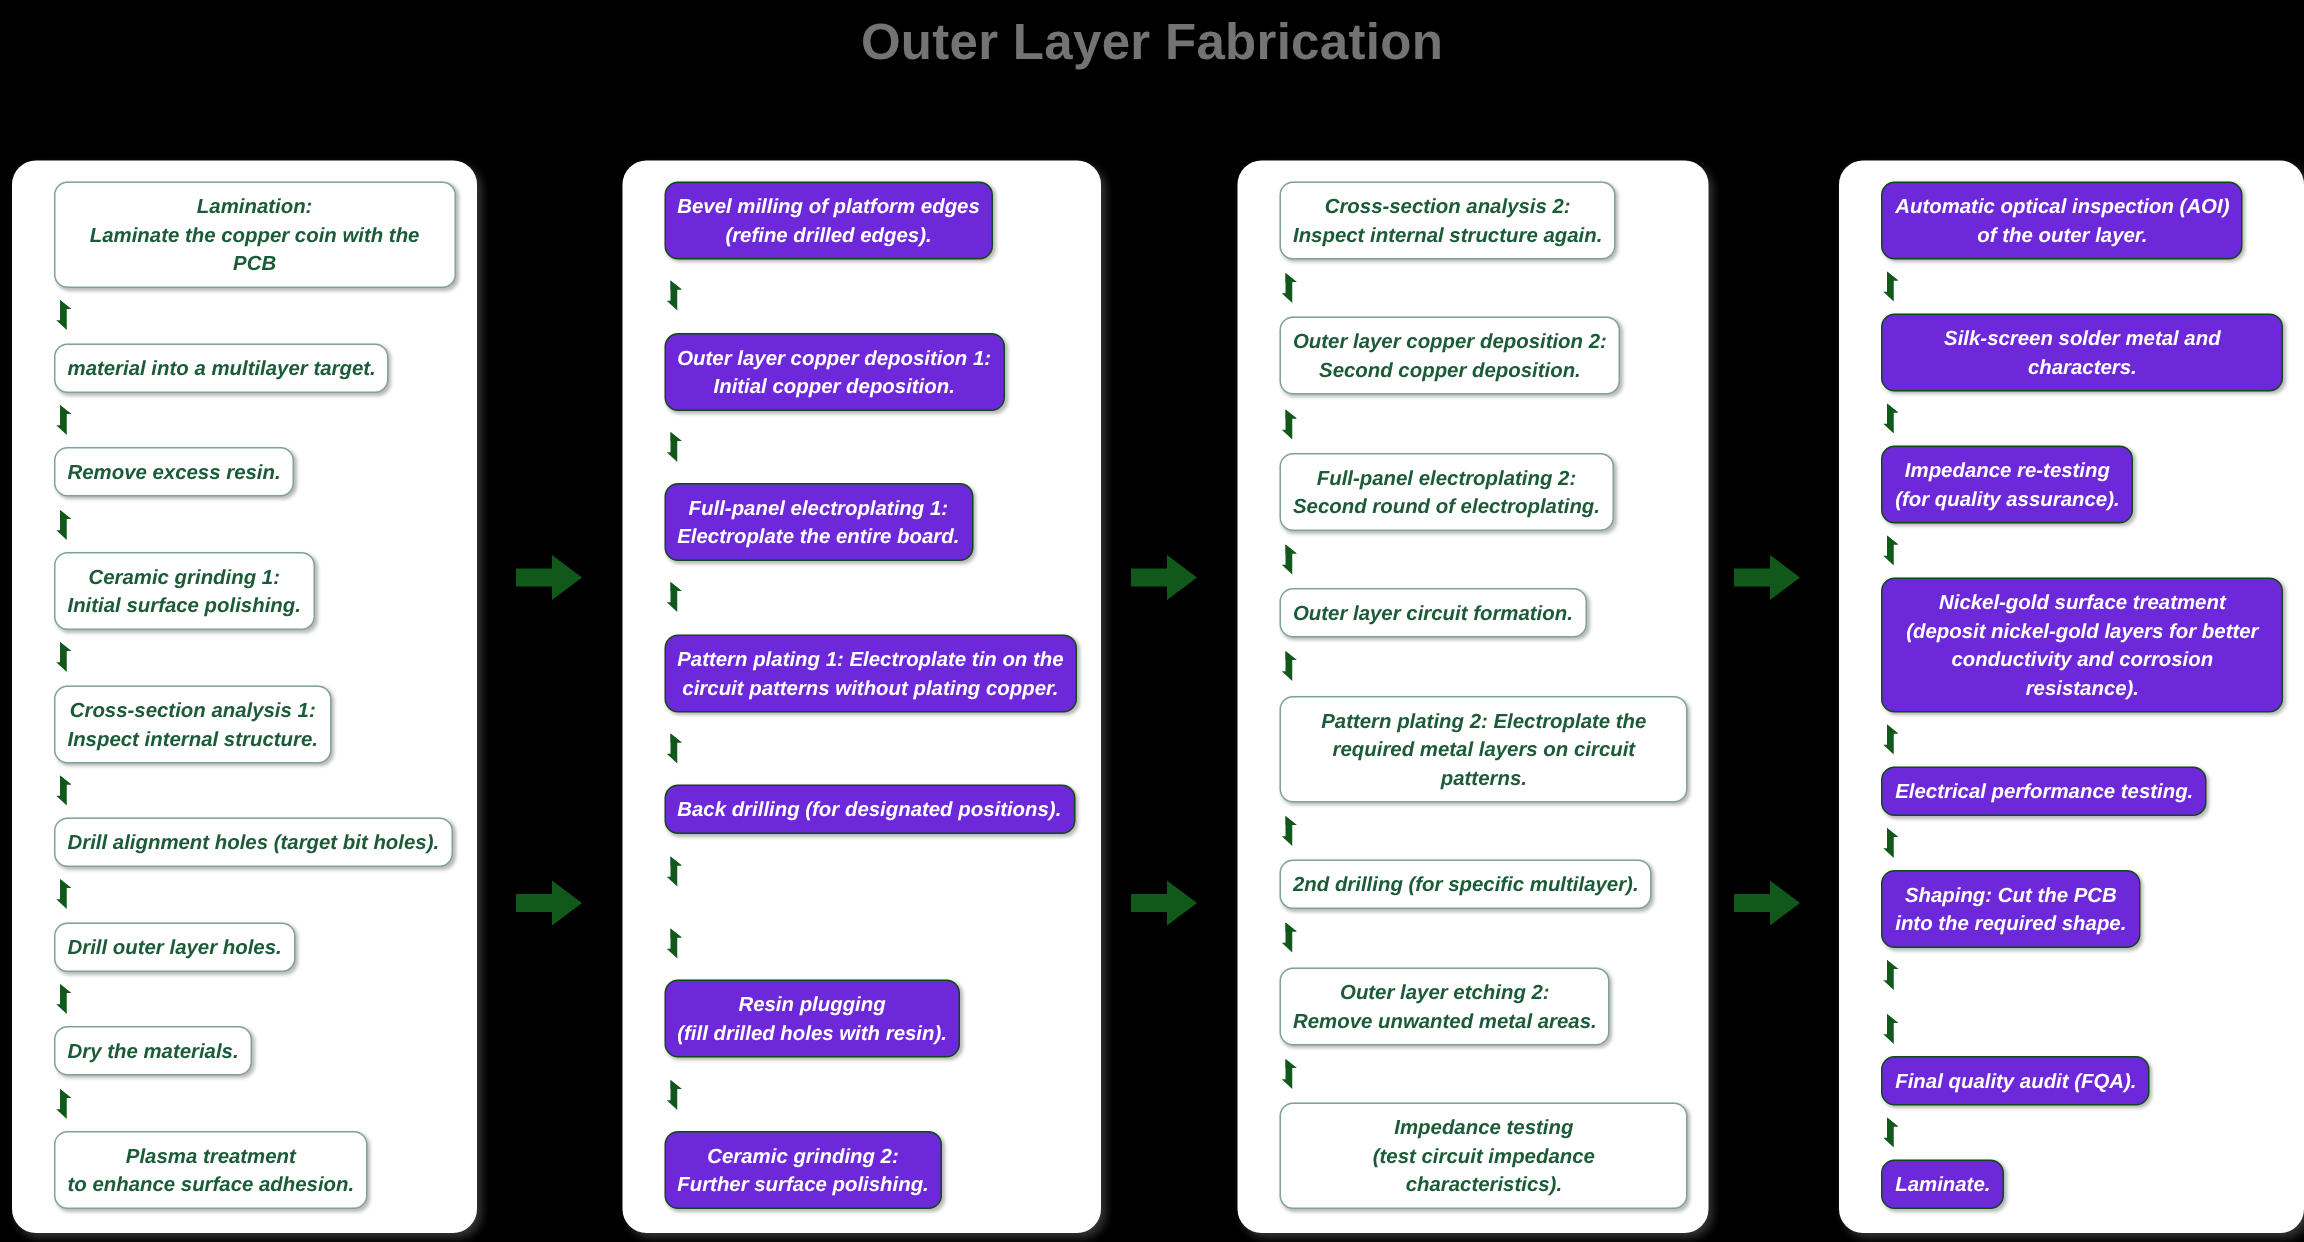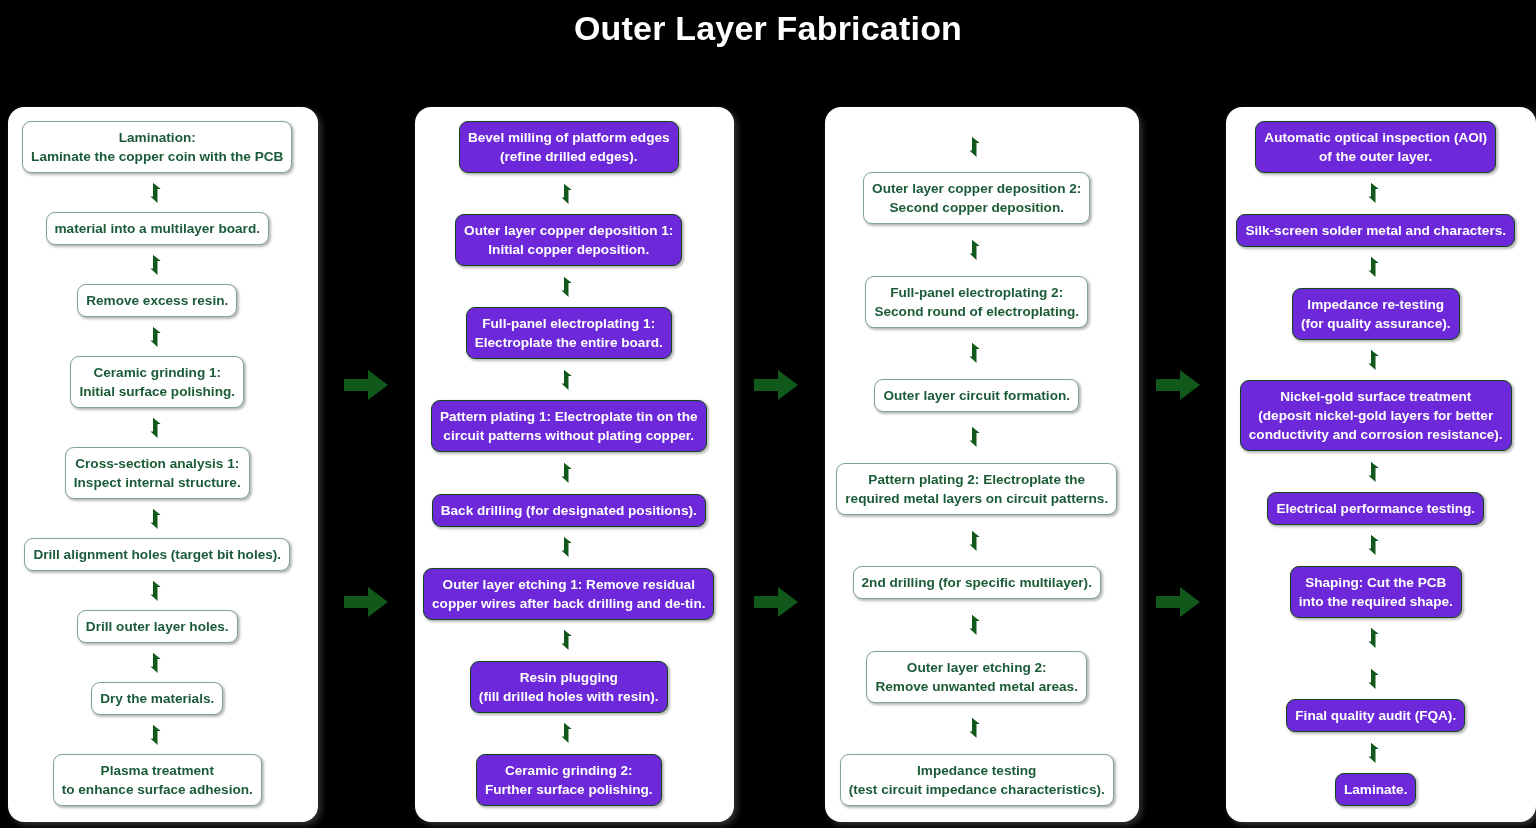--- a/index.html
+++ b/index.html
@@ -22,45 +22,46 @@
   
   .title {
     position: absolute;
     top: 6px;
     left: 0;
     width: 1536px;
     text-align: center;
     font-size: 34px;
     font-weight: 700;
     letter-spacing: 0.2px;
-    color: #ffffff;
+    color: #737373;
     line-height: 44px;
     white-space: nowrap;
   }
 
   
   .flow {
     position: absolute;
     top: 107px;
     left: 0;
     width: 1536px;
     height: 721px;
     display: flex;
     align-items: flex-start;
   }
 
   .panel {
     background: #ffffff;
     border-radius: 16px;
     box-shadow: 3px 3px 6px rgba(255,255,255,0.20);
-    padding: 14px 14px 16px 3px;
+    padding: 14px 14px 16px 28px;
     display: flex;
     flex-direction: column;
-    align-items: center;
+    align-items: flex-start;
     height: 715px;
+    font-style: italic;
   }
 
   
   .panel.p1 { margin-left: 8px;  width: 310px; }
   .panel.p2 { margin-left: 97px; width: 320px; }
   .panel.p3 { margin-left: 91px; width: 315px; }
   .panel.p4 { margin-left: 87px; width: 310px; }
 
   
   .step {
@@ -129,21 +130,21 @@
         <div class="step light">
           <span>Lamination:<br>Laminate the copper coin with the PCB</span>
         </div>
         <div class="vconn">
           <svg width="17" height="22" viewBox="0 0 17 22" aria-hidden="true">
             <path d="M4 1 L4 14.5 L1.5 14.5 L8.5 21 L8.5 7 L11.5 7 L4 1 Z" fill="#11591a"></path>
             <path d="M4 1 L4 7 L11.5 7 Z" fill="#11591a"></path>
           </svg>
         </div>
         <div class="step light">
-          <span>material into a multilayer board.</span>
+          <span>material into a multilayer target.</span>
         </div>
         <div class="vconn">
           <svg width="17" height="22" viewBox="0 0 17 22" aria-hidden="true">
             <path d="M4 1 L4 14.5 L1.5 14.5 L8.5 21 L8.5 7 L11.5 7 L4 1 Z" fill="#11591a"></path>
             <path d="M4 1 L4 7 L11.5 7 Z" fill="#11591a"></path>
           </svg>
         </div>
         <div class="step light">
           <span>Remove excess resin.</span>
         </div>
@@ -241,43 +242,43 @@
         </div>
         <div class="step dark">
           <span>Back drilling (for designated positions).</span>
         </div>
         <div class="vconn">
           <svg width="17" height="22" viewBox="0 0 17 22" aria-hidden="true">
             <path d="M4 1 L4 14.5 L1.5 14.5 L8.5 21 L8.5 7 L11.5 7 L4 1 Z" fill="#11591a"></path>
             <path d="M4 1 L4 7 L11.5 7 Z" fill="#11591a"></path>
           </svg>
         </div>
-        <div class="step dark">
-          <span>Outer layer etching 1: Remove residual<br>copper wires after back drilling and de-tin.</span>
-        </div>
         <div class="vconn">
           <svg width="17" height="22" viewBox="0 0 17 22" aria-hidden="true">
             <path d="M4 1 L4 14.5 L1.5 14.5 L8.5 21 L8.5 7 L11.5 7 L4 1 Z" fill="#11591a"></path>
             <path d="M4 1 L4 7 L11.5 7 Z" fill="#11591a"></path>
           </svg>
         </div>
         <div class="step dark">
           <span>Resin plugging<br>(fill drilled holes with resin).</span>
         </div>
         <div class="vconn">
           <svg width="17" height="22" viewBox="0 0 17 22" aria-hidden="true">
             <path d="M4 1 L4 14.5 L1.5 14.5 L8.5 21 L8.5 7 L11.5 7 L4 1 Z" fill="#11591a"></path>
             <path d="M4 1 L4 7 L11.5 7 Z" fill="#11591a"></path>
           </svg>
         </div>
         <div class="step dark">
           <span>Ceramic grinding 2:<br>Further surface polishing.</span>
         </div>
       </div>
     <div class="panel p3">
+        <div class="step light">
+          <span>Cross-section analysis 2:<br>Inspect internal structure again.</span>
+        </div>
         <div class="vconn">
           <svg width="17" height="22" viewBox="0 0 17 22" aria-hidden="true">
             <path d="M4 1 L4 14.5 L1.5 14.5 L8.5 21 L8.5 7 L11.5 7 L4 1 Z" fill="#11591a"></path>
             <path d="M4 1 L4 7 L11.5 7 Z" fill="#11591a"></path>
           </svg>
         </div>
         <div class="step light">
           <span>Outer layer copper deposition 2:<br>Second copper deposition.</span>
         </div>
         <div class="vconn">

